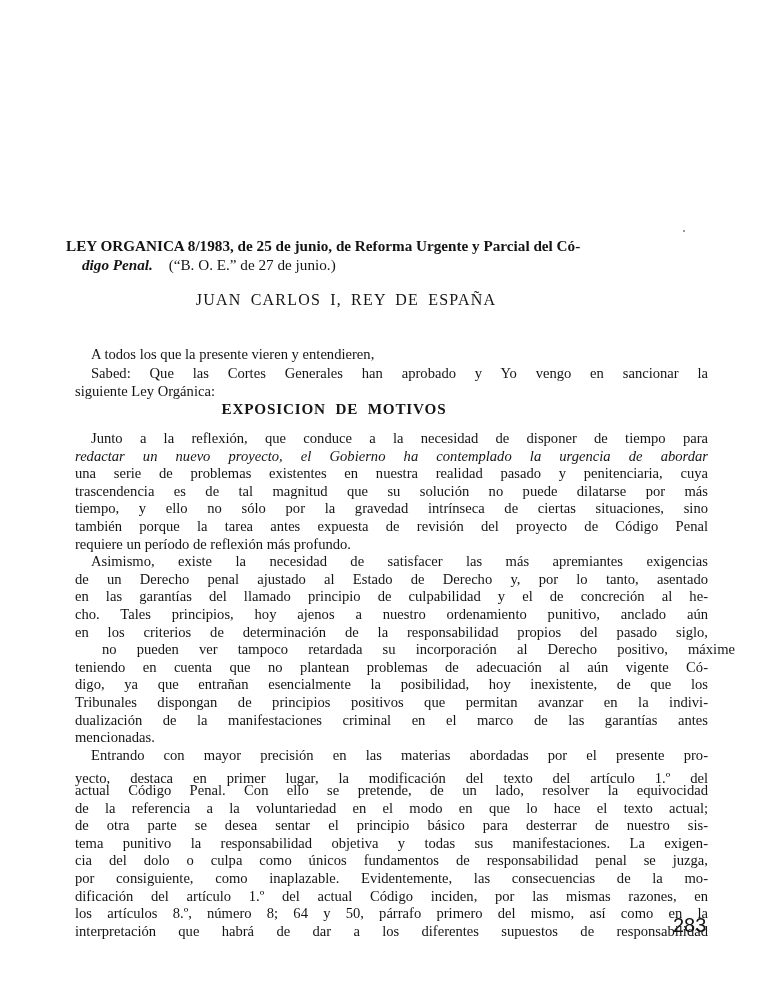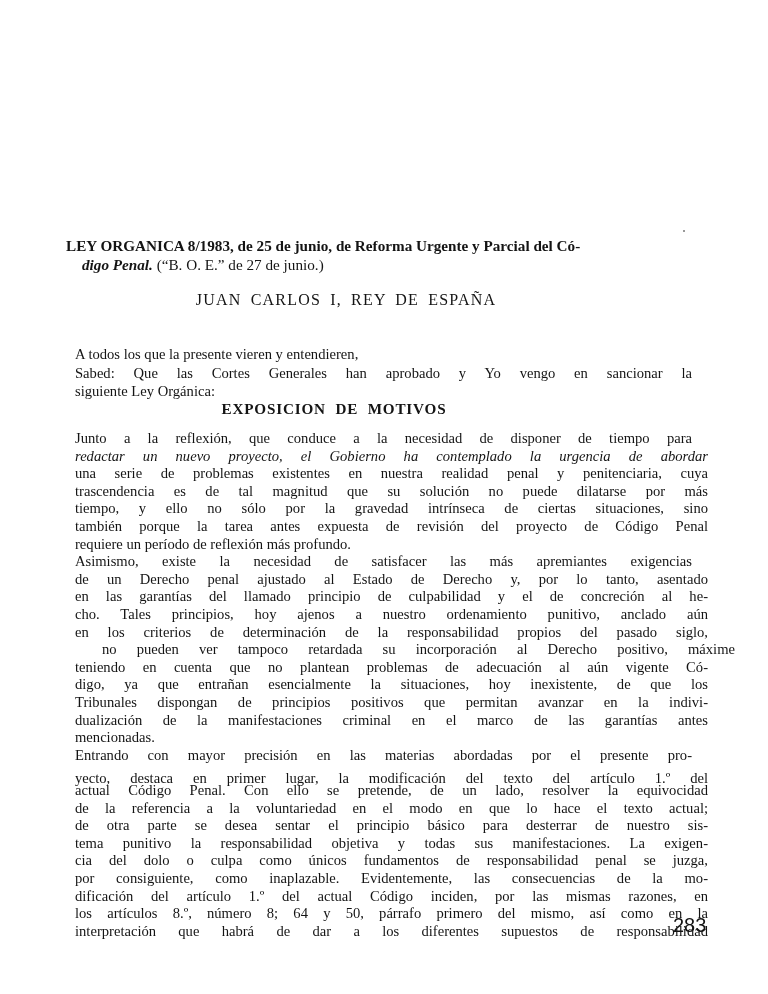--- a/index.html
+++ b/index.html
@@ -2,26 +2,26 @@
 <html><head>
 <meta charset="utf-8">
 <style>
   html, body { margin: 0; padding: 0; background: #ffffff; }
   body { width: 768px; height: 994px; position: relative; overflow: hidden;
          font-family: "Liberation Serif", "DejaVu Serif", serif; color: #141414; }
   .abs { position: absolute; }
   .title { left: 66px; top: 236px; width: 633px; font-size: 15.2px; line-height: 19px; font-weight: bold;
            text-align: justify; }
   .title .l2 { display: block; padding-left: 16px; }
-  .title .normal { font-weight: normal; font-style: normal; }
+  .title .normal { font-weight: normal; font-style: normal; margin-left: 12px; }
   .title i { font-style: italic; }
   .king { left: 0; width: 692px; top: 291px; text-align: center; font-size: 16px; letter-spacing: 1.2px; word-spacing: 4px; }
   .line { position: absolute; left: 75px; width: 633px; font-size: 14.6px; line-height: 17.6px; white-space: nowrap;
           text-align: justify; text-align-last: justify; }
-  .line.ind { left: 75px; width: 617px; }
+  .line.ind { left: 91px; width: 617px; }
   .line.last { text-align-last: left; }
   .heading { left: 0; width: 668px; top: 400px; text-align: center; font-weight: bold; font-size: 15.2px; letter-spacing: 0.8px; word-spacing: 5px; }
   .pagenum { left: 673px; top: 914px; font-size: 20px; font-family: "Liberation Sans", sans-serif; }
   .dot { width: 2px; height: 2px; background: #777; border-radius: 1px; }
 </style>
 </head>
 <body>
 
 <div class="abs dot" style="left:683px;top:230px;"></div>
 
@@ -34,33 +34,33 @@
 
 <div class="line ind last" style="top:346px;">A todos los que la presente vieren y entendieren,</div>
 <div class="line ind" style="top:365px;">Sabed: Que las Cortes Generales han aprobado y Yo vengo en sancionar la</div>
 <div class="line last" style="top:383px;">siguiente Ley Orgánica:</div>
 
 <div class="abs heading">EXPOSICION DE MOTIVOS</div>
 
 <div>
   <div class="line ind" style="top:430px;">Junto a la reflexión, que conduce a la necesidad de disponer de tiempo para</div>
   <div class="line" style="top:447.6px;font-style:normal;"><span style="font-style:italic">redactar un nuevo proyecto, el Gobierno ha contemplado la urgencia de abordar</span></div>
-  <div class="line" style="top:465.2px;">una serie de problemas existentes en nuestra realidad penal y penitenciaria, cuya</div>
+  <div class="line" style="top:465.2px;">una serie de problemas existentes en nuestra realidad pasado y penitenciaria, cuya</div>
   <div class="line" style="top:482.8px;">trascendencia es de tal magnitud que su solución no puede dilatarse por más</div>
   <div class="line" style="top:500.4px;">tiempo, y ello no sólo por la gravedad intrínseca de ciertas situaciones, sino</div>
   <div class="line" style="top:518px;">también porque la tarea antes expuesta de revisión del proyecto de Código Penal</div>
   <div class="line last" style="top:535.6px;">requiere un período de reflexión  más profundo.</div>
   <div class="line ind" style="top:553.2px;">Asimismo, existe la necesidad de satisfacer las más apremiantes exigencias</div>
   <div class="line" style="top:570.8px;">de un Derecho penal ajustado al Estado de Derecho y, por lo tanto, asentado</div>
   <div class="line" style="top:588.4px;">en las garantías del llamado principio de culpabilidad y el de concreción al he-</div>
   <div class="line" style="top:606px;">cho. Tales principios, hoy ajenos a nuestro ordenamiento punitivo, anclado aún</div>
   <div class="line" style="top:623.6px;">en los criterios de determinación de la responsabilidad propios del pasado siglo,</div>
   <div class="line" style="top:641.2px;margin-left:27px;">no pueden ver tampoco retardada su incorporación al Derecho positivo, máxime</div>
   <div class="line" style="top:658.8px;">teniendo en cuenta que no plantean problemas de adecuación al aún vigente Có-</div>
-  <div class="line" style="top:676.4px;">digo, ya que entrañan esencialmente la situaciones, hoy inexistente, de que los</div>
+  <div class="line" style="top:676.4px;">digo, ya que entrañan esencialmente la posibilidad, hoy inexistente, de que los</div>
   <div class="line" style="top:694px;">Tribunales dispongan de principios positivos que permitan avanzar en la indivi-</div>
   <div class="line" style="top:711.6px;">dualización de la manifestaciones criminal en el marco de las garantías antes</div>
   <div class="line last" style="top:729.2px;">mencionadas.</div>
   <div class="line ind" style="top:746.8px;">Entrando con mayor precisión en las materias abordadas por el presente pro-</div>
   <div class="line" style="top:770px;">yecto, destaca en primer lugar, la modificación del texto del artículo 1.º del</div>
   <div class="line" style="top:782px;">actual Código Penal. Con ello se pretende, de un lado, resolver la equivocidad</div>
   <div class="line" style="top:799.6px;">de la referencia a la voluntariedad en el modo en que lo hace el texto actual;</div>
   <div class="line" style="top:817.2px;">de otra parte se desea sentar el principio básico para desterrar de nuestro sis-</div>
   <div class="line" style="top:834.8px;">tema punitivo la responsabilidad objetiva y todas sus manifestaciones. La exigen-</div>
   <div class="line" style="top:852.4px;">cia del dolo o culpa como únicos fundamentos de responsabilidad penal se juzga,</div>

